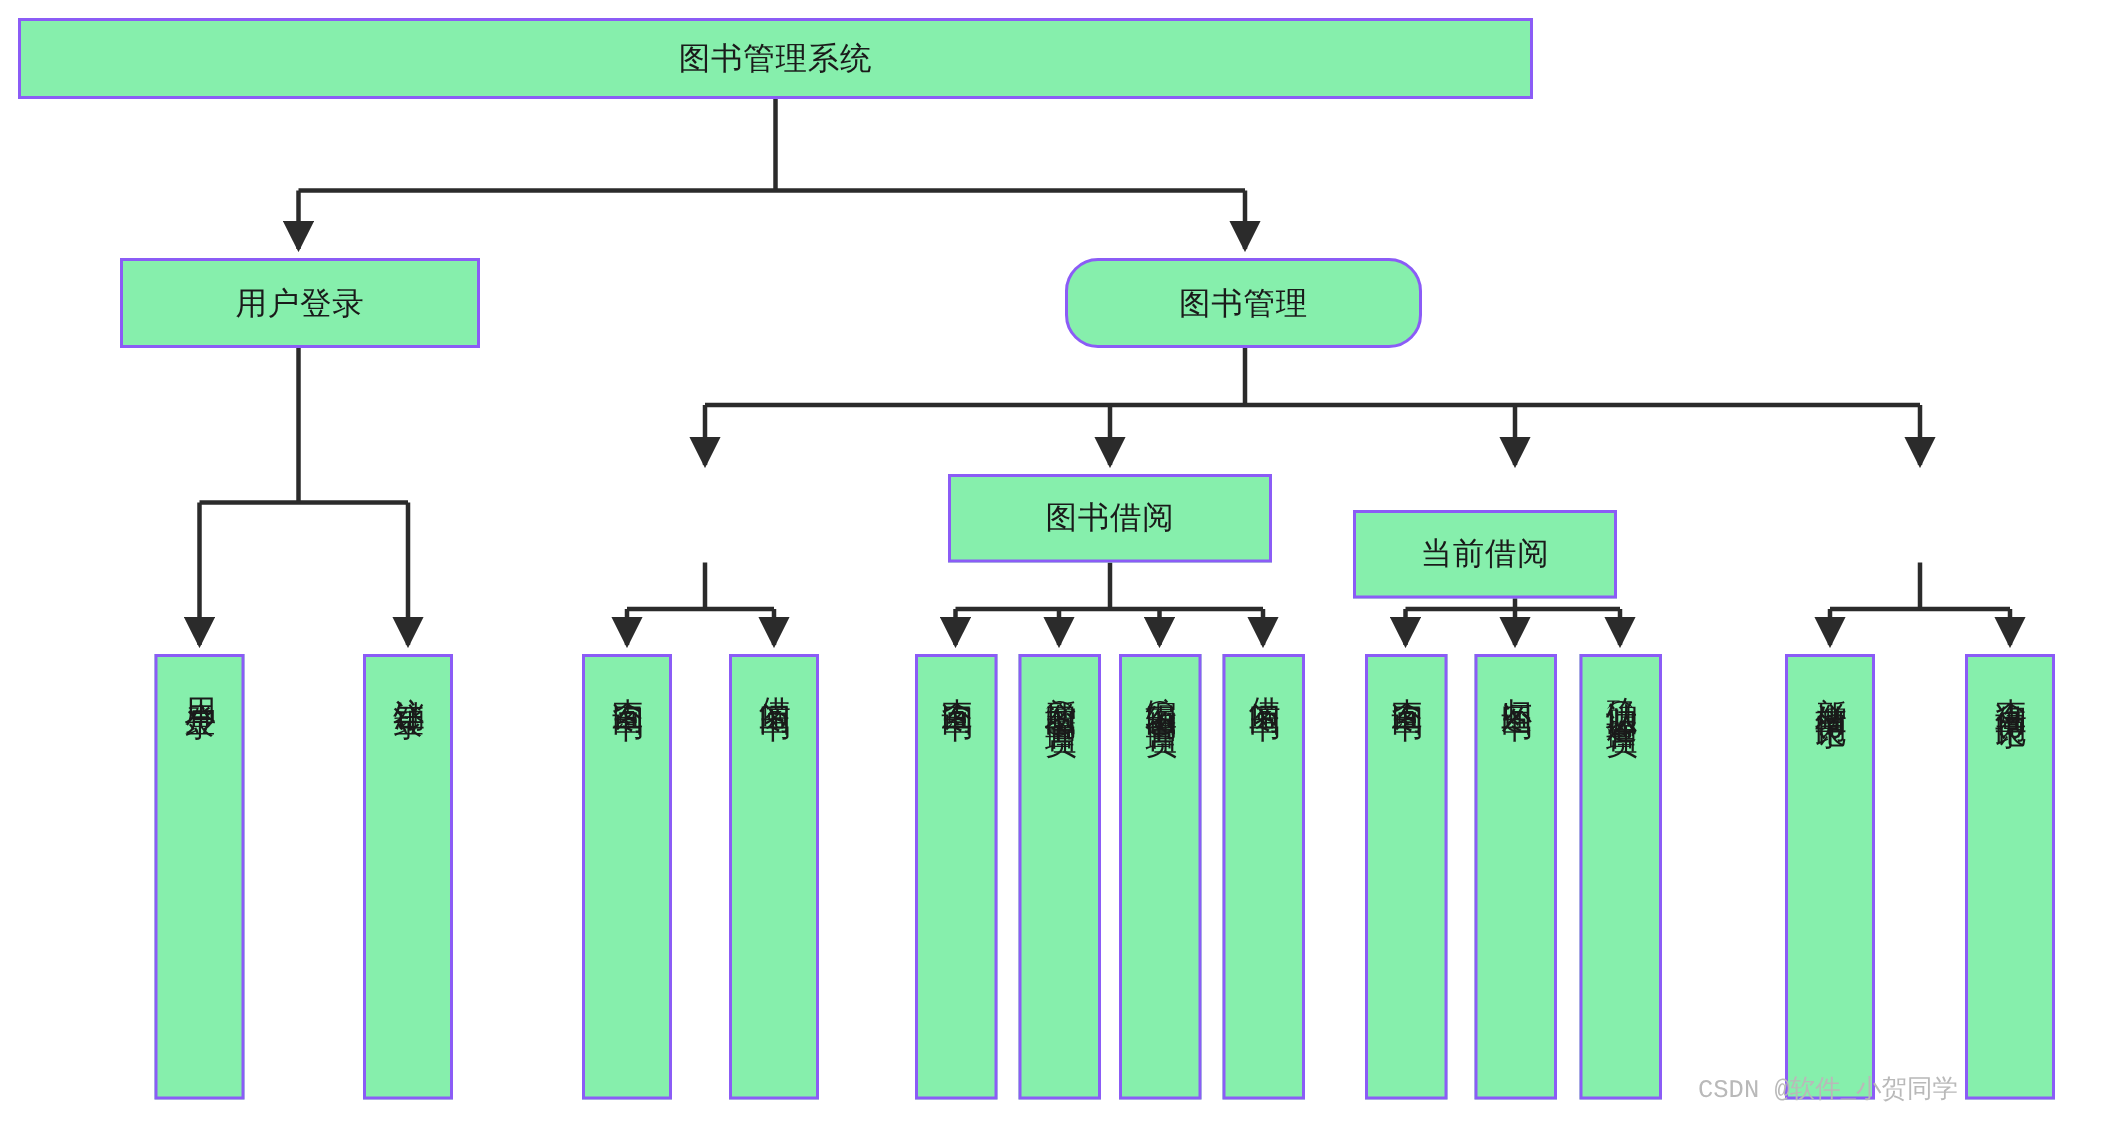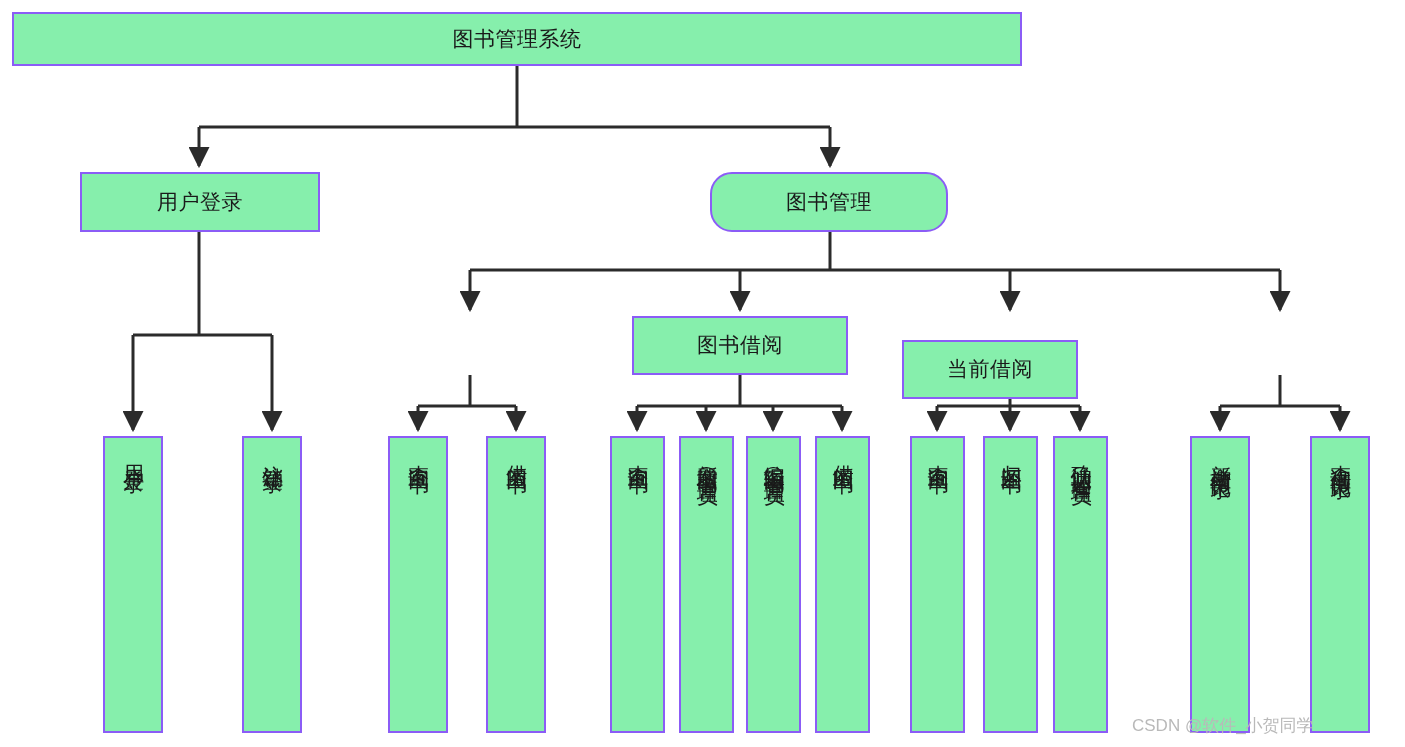--- a/index.html
+++ b/index.html
@@ -64,21 +64,21 @@
     max-height: 282px;
   }
   .watermark {
     position: absolute;
     left: 1132px;
     top: 714px;
     font-size: 17px;
     color: #b9b9b9;
     white-space: nowrap;
     z-index: 3;
-    font-family: Liberation Sans, sans-serif;
+    font-family: Liberation Mono, monospace;
     text-align: right;
   }
 </style>
 </head>
 <body>
 
 <div id="canvas">
 
   <svg id="wires" viewBox="0 0 1405 747" width="1405" height="747" xmlns="http://www.w3.org/2000/svg">
     <defs>

